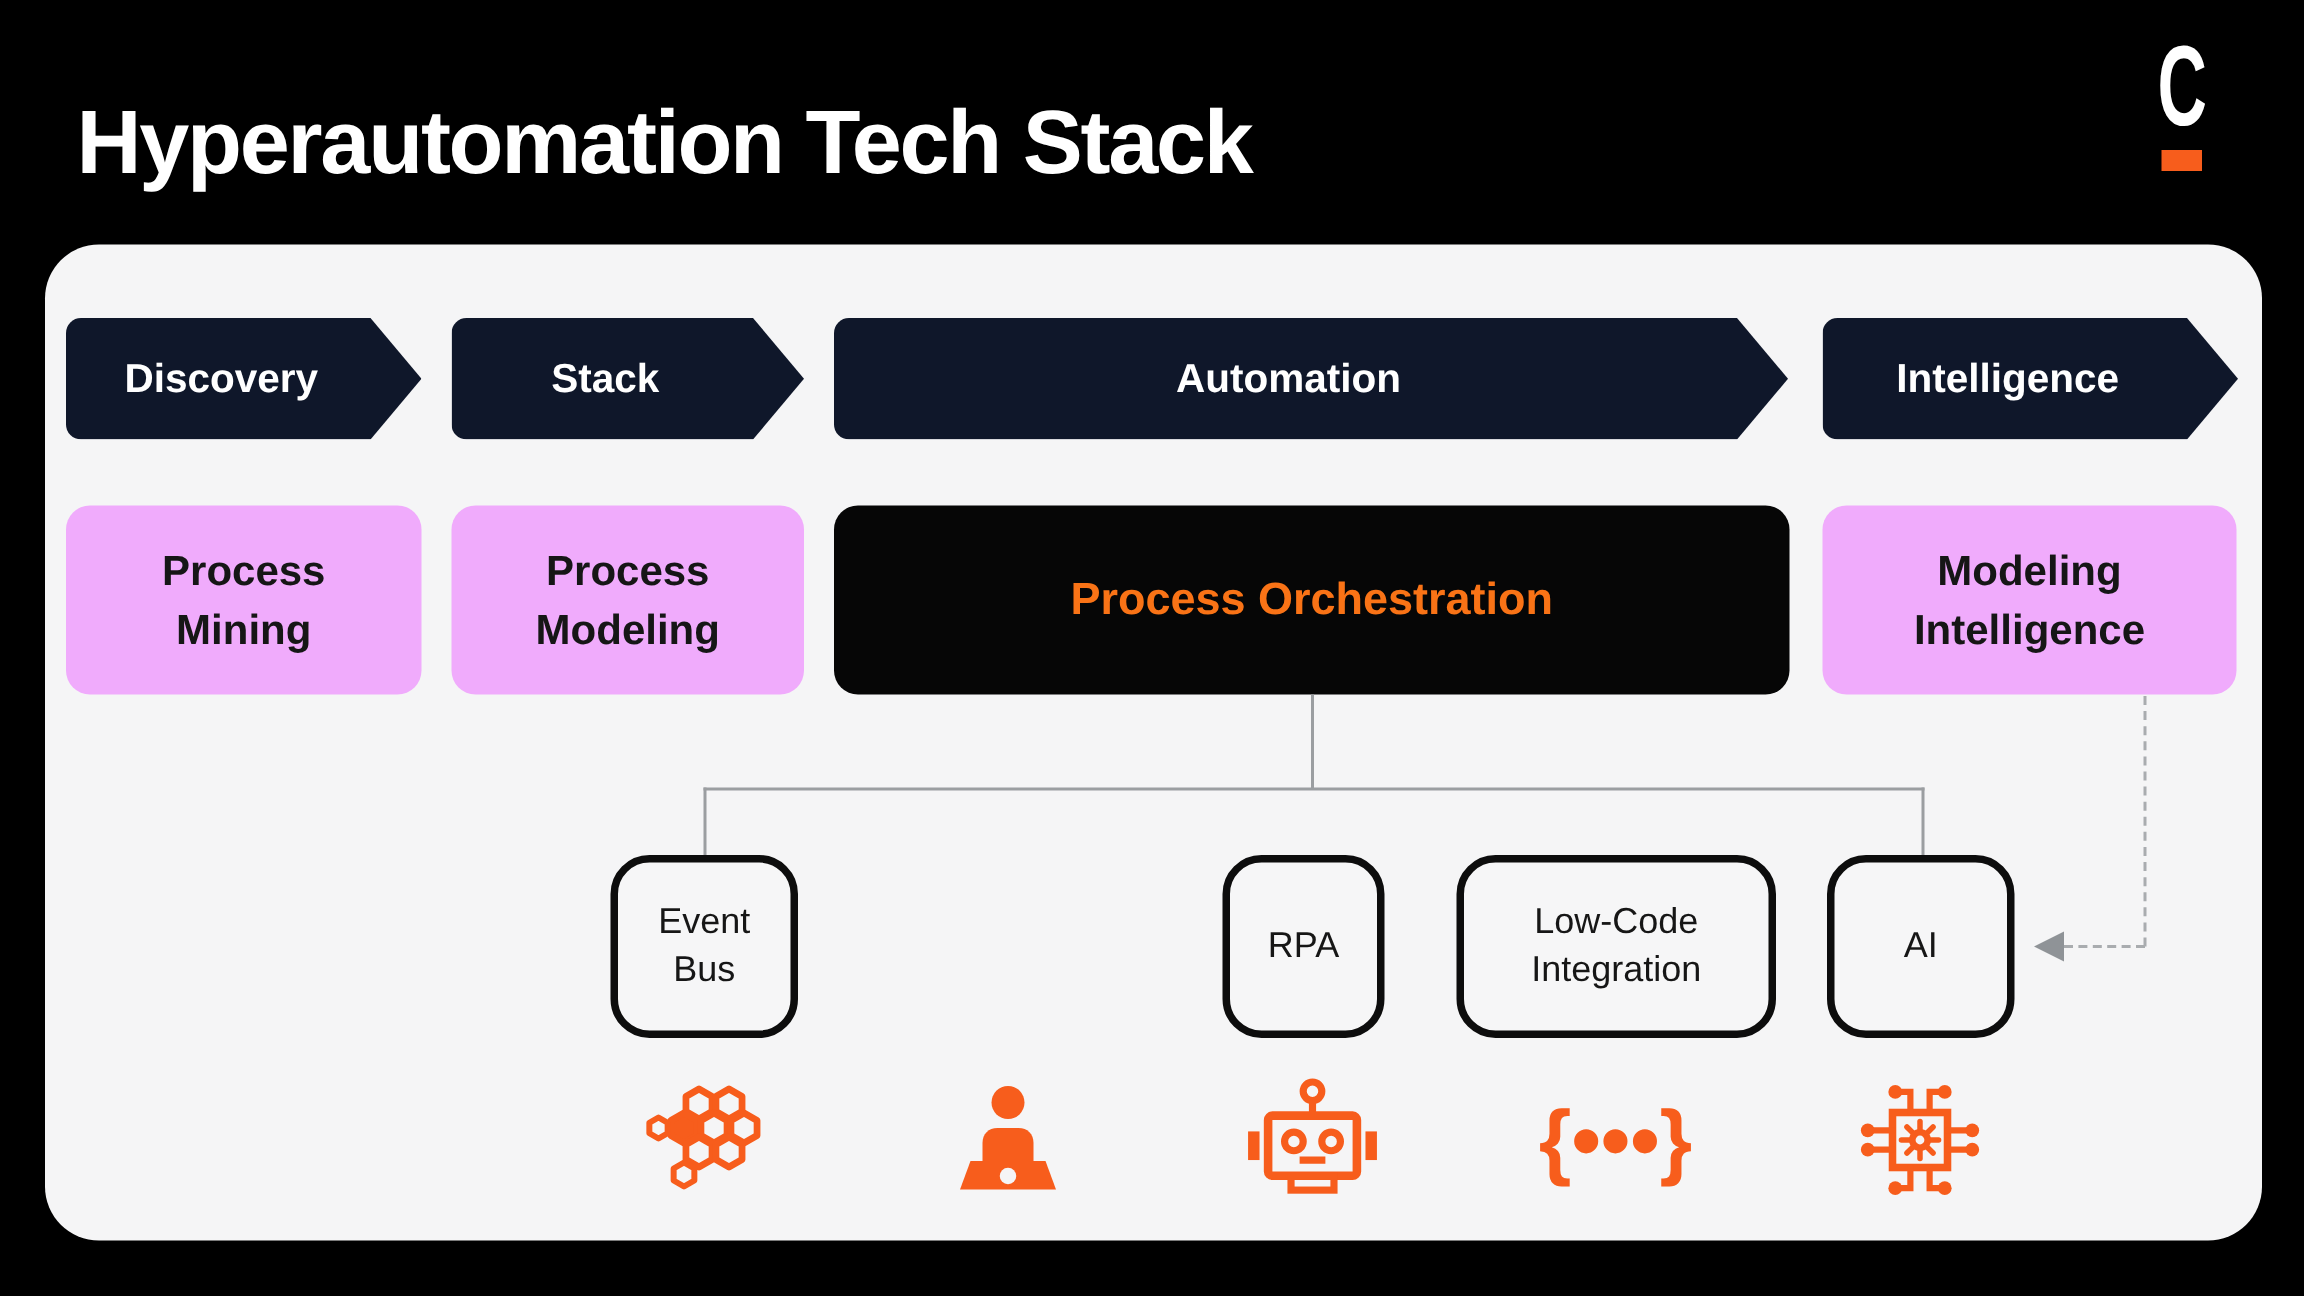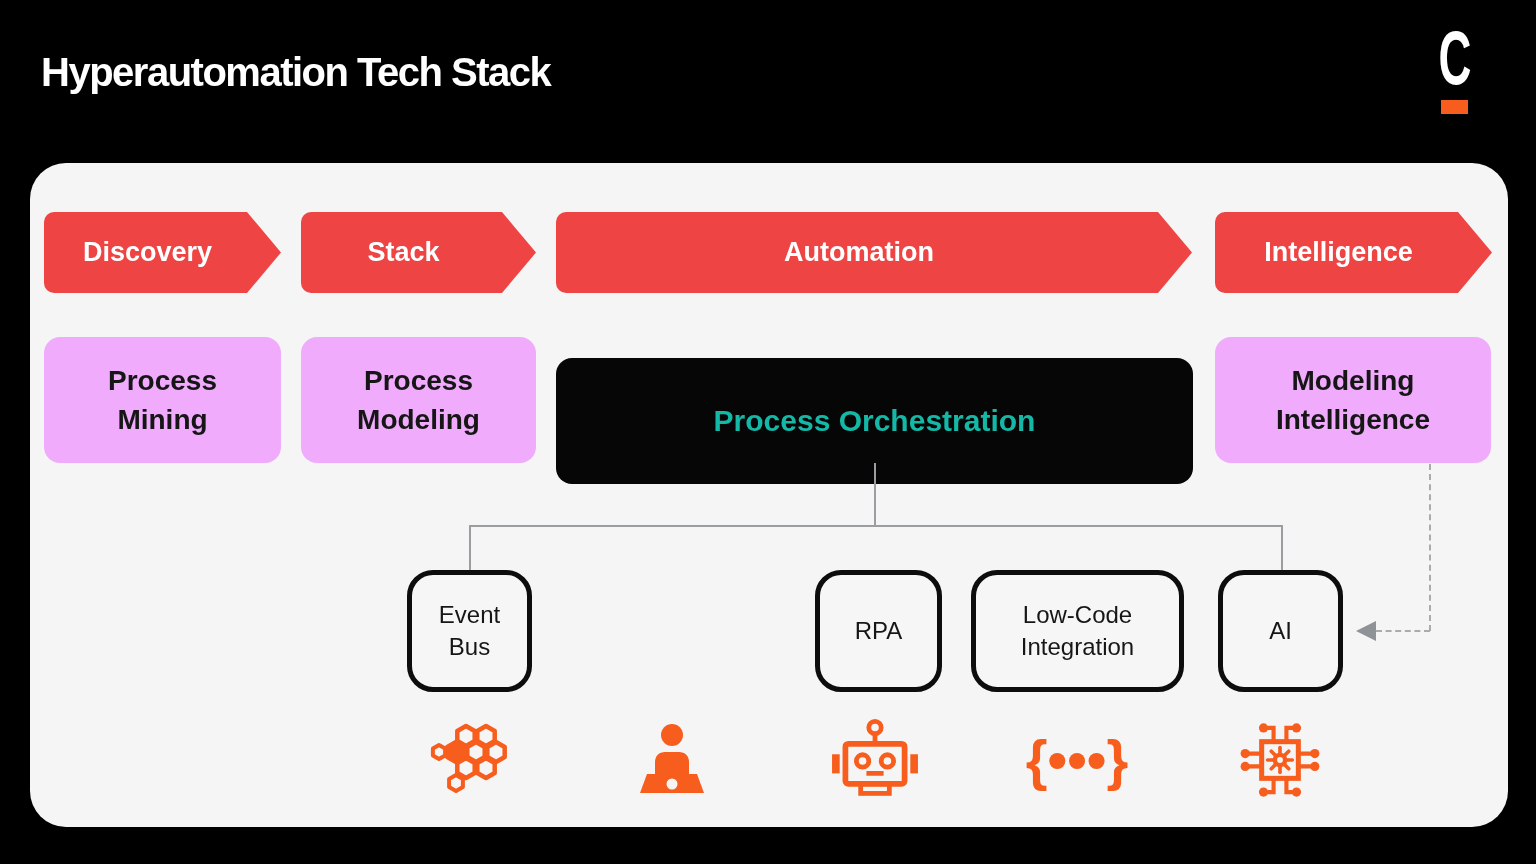--- a/index.html
+++ b/index.html
@@ -1,54 +1,54 @@
 <!DOCTYPE html>
 <html><head>
 <meta charset="utf-8">
 <style>
   * { box-sizing: border-box; }
   html,body { margin:0; padding:0; background:#000; }
   body { width:1536px; height:864px; font-family:"Liberation Sans", sans-serif; }
   #app { position:relative; width:1536px; height:864px; background:#000; overflow:hidden; }
 
   .page-title {
-    position:absolute; left:33px; top:42px; margin:8px;
-    color:#ffffff; font-size:40px; font-weight:800; letter-spacing:-1.5px;
+    position:absolute; left:33px; top:42px; margin:18px;
+    color:#ffffff; font-size:60px; font-weight:800; letter-spacing:-1.5px;
   }
   .brand-logo { position:absolute; left:1428px; top:18px; width:52px; text-align:center; }
   .logo-letter {
     display:block; color:#ffffff; font-size:76px; line-height:80px; font-weight:800;
     transform:scaleX(0.60); transform-origin:center;
   }
   .logo-bar { display:block; width:27px; height:14px; background:#f75d1c; margin:2px auto 0 auto; }
 
   .card {
     position:absolute; left:30px; top:163px; width:1478px; height:664px;
     background:#f5f5f6; border-radius:36px;
   }
 
   .stage {
     position:absolute; top:212px; height:81px;
-    background:#ef4444; color:#ffffff;
+    background:#0f172a; color:#ffffff;
     font-size:27px; font-weight:700;
     display:flex; align-items:center; justify-content:center;
     padding-right:30px;
     border-radius:10px;
     clip-path:polygon(0 0, calc(100% - 34px) 0, 100% 50%, calc(100% - 34px) 100%, 0 100%);
   }
 
   .layer {
     position:absolute; top:337px; height:126px;
     background:#f0abfc; color:#161616;
     border-radius:16px;
     font-size:28px; font-weight:700; line-height:1.4;
     display:flex; align-items:center; justify-content:center;
     text-align:center; white-space:pre-line;
   }
-  .layer.dark { background:#060606; color:#14b8a6; font-size:30px;margin-top:21px; }
+  .layer.dark { background:#060606; color:#f97316; font-size:30px; }
 
   .comp {
     position:absolute; top:570px; height:122px;
     background:#f6f6f7; border:5px solid #0d0d0d; border-radius:26px;
     font-size:24px; font-weight:500; color:#161616; line-height:1.35;
     display:flex; align-items:center; justify-content:center;
     text-align:center; white-space:pre-line;
   }
 
   .line { position:absolute; background:#9b9ea1; }
@@ -109,21 +109,21 @@
   <div class="line" style="left:469px; top:525px; width:814px; height:2px;"></div>
   <div class="line" style="left:469px; top:525px; width:2px; height:46px;"></div>
   <div class="line" style="left:1281px; top:525px; width:2px; height:46px;"></div>
 
   <div class="dash-v" style="left:1429px; top:464px; height:167px;"></div>
   <div class="dash-h" style="left:1376px; top:630px; width:54px;"></div>
   <div class="arrowhead-left" style="left:1356px; top:621px;"></div>
 
   <div class="comp" style="left:407px; width:125px;">Event
 Bus</div>
-  <div class="comp" style="left:815px; width:127px;">RPA</div>
+  <div class="comp" style="left:815px; width:108px;">RPA</div>
   <div class="comp" style="left:971px; width:213px;">Low-Code
 Integration</div>
   <div class="comp" style="left:1218px; width:125px;">AI</div>
 
   <div class="icon-slot" style="left:409px;">
     <svg width="84" height="76" viewBox="-3 -1 84 76" fill="none" stroke="#f75d1c" stroke-width="4.5" stroke-linejoin="round">
       <polygon points="36,3 44.7,8 44.7,18 36,23 27.3,18 27.3,8"></polygon>
       <polygon points="56,3 64.7,8 64.7,18 56,23 47.3,18 47.3,8"></polygon>
       <polygon points="26,19 34.7,24 34.7,34 26,39 17.3,34 17.3,24" fill="#f75d1c"></polygon>
       <polygon points="46,19 54.7,24 54.7,34 46,39 37.3,34 37.3,24"></polygon>

